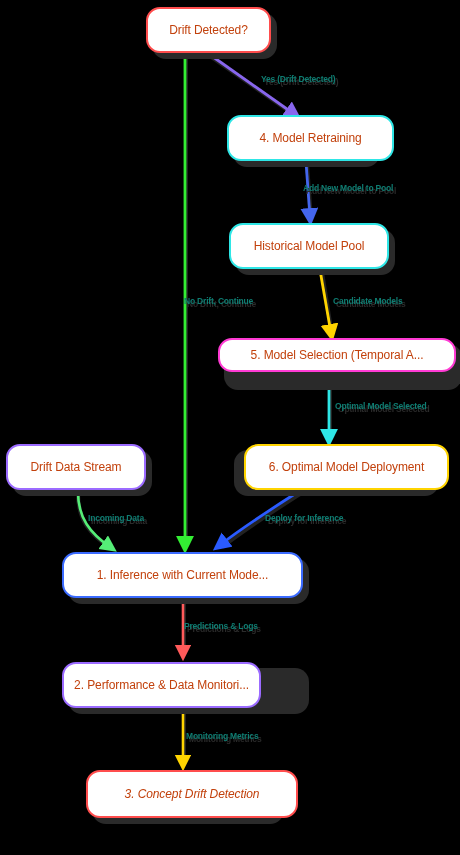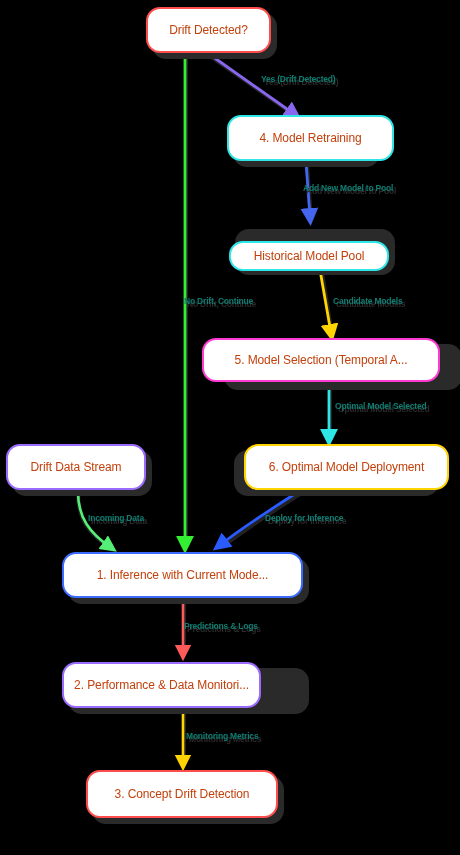--- a/index.html
+++ b/index.html
@@ -157,27 +157,27 @@
   <div class="edge-label" style="left:261px;top:74px;">Yes (Drift Detected)</div>
   <div class="edge-label" style="left:303px;top:183px;">Add New Model to Pool</div>
   <div class="edge-label" style="left:333px;top:296px;">Candidate Models</div>
   <div class="edge-label" style="left:335px;top:401px;">Optimal Model Selected</div>
   <div class="edge-label" style="left:265px;top:513px;">Deploy for Inference</div>
 
   <div class="node" style="left:146px;top:7px;width:125px;height:46px;border:2.6px solid #ff4d4d;">Drift Detected?</div>
 
   <div class="node" style="left:227px;top:115px;width:167px;height:46px;border:2.6px solid #2ee6e6;">4. Model Retraining</div>
 
-  <div class="node" style="left:229px;top:223px;width:160px;height:30px;border:2.6px solid #2ee6e6;margin-top:18px;">Historical Model Pool</div>
+  <div class="node" style="left:229px;top:223px;width:160px;height:46px;border:2.6px solid #2ee6e6;">Historical Model Pool</div>
 
-  <div class="node" style="left:202px;top:338px;width:238px;height:44px;border:2.6px solid #ff3bd4;">5. Model Selection (Temporal A...</div>
+  <div class="node" style="left:218px;top:338px;width:238px;height:34px;border:2.6px solid #ff3bd4;">5. Model Selection (Temporal A...</div>
 
   <div class="node" style="left:228px;top:444px;width:205px;height:46px;border:2.6px solid #ffd400;margin-left:16px;">6. Optimal Model Deployment</div>
 
   <div class="node" style="left:6px;top:444px;width:140px;height:46px;border:2.6px solid #9b6bff;">Drift Data Stream</div>
 
   <div class="node" style="left:62px;top:552px;width:241px;height:46px;border:2.6px solid #3b6bff;">1. Inference with Current Mode...</div>
 
   <div class="node" style="left:62px;top:662px;width:199px;height:46px;border:2.6px solid #9b6bff;">2. Performance &amp; Data Monitori...</div>
 
-  <div class="node" style="left:86px;top:770px;width:192px;height:48px;border:2.8px solid #ff4d4d;">3. Concept Drift Detection</div>
+  <div class="node" style="left:86px;top:770px;width:212px;height:48px;border:2.8px solid #ff4d4d;font-style:italic;">3. Concept Drift Detection</div>
 
 </div>
 
 </body></html>

